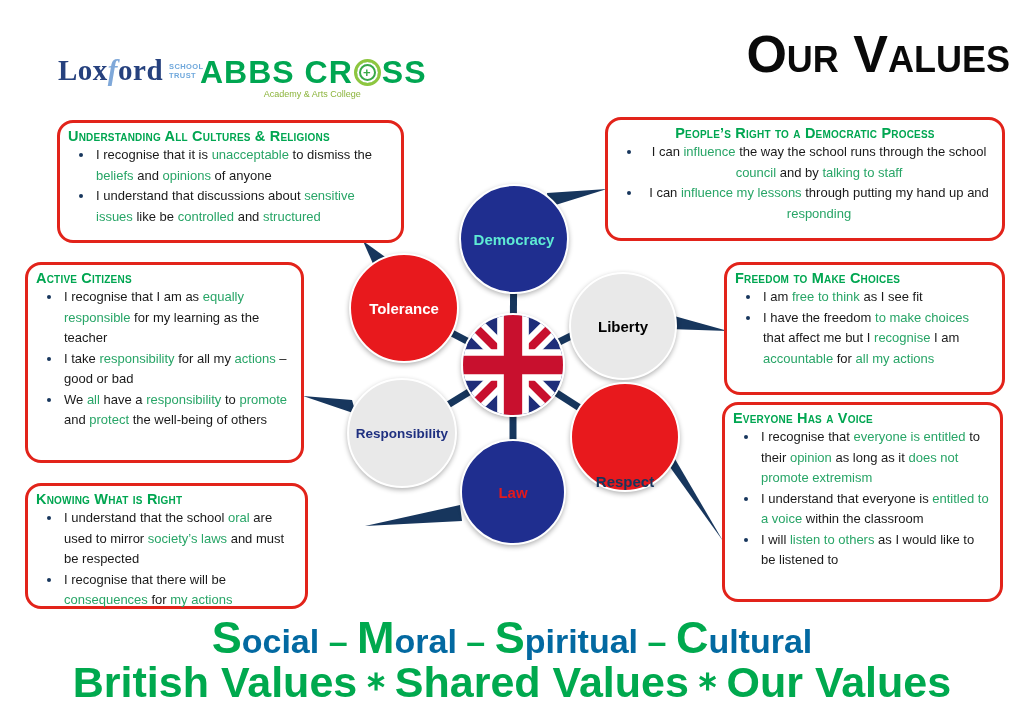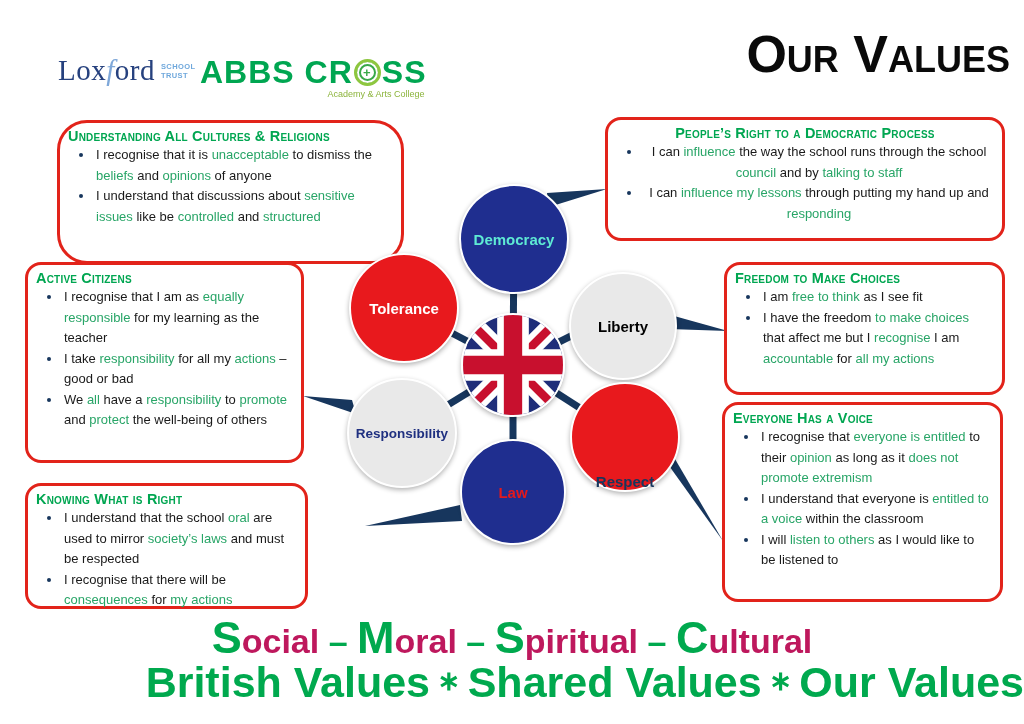--- a/index.html
+++ b/index.html
@@ -10,36 +10,36 @@
     --navy:#17365D;
     --title-black:#0A0A0A;
   }
   html,body{margin:0;padding:0;background:#fff;}
   #poster{
     position:relative;width:1024px;height:724px;background:#fff;overflow:hidden;
     font-family:"Liberation Sans",sans-serif;
   }
   
   #logo-loxford{position:absolute;left:58px;top:54px;display:flex;align-items:center;gap:6px;}
-  .lox-name{font-family:"Liberation Serif",serif;font-size:29px;color:#26417E;letter-spacing:.5px;}
+  .lox-name{font-family:"Liberation Serif",serif;font-size:29px;color:#26417E;letter-spacing:.5px;font-weight:bold;}
   .lox-f{color:#7FA8D9;font-style:italic;}
   .lox-sub{font-size:7.5px;font-weight:bold;color:#6FA8DC;line-height:1.2;letter-spacing:.4px;}
   #logo-abbs{position:absolute;left:200px;top:56px;}
   .abbs-row{display:flex;align-items:center;font-size:32px;font-weight:bold;color:var(--green);letter-spacing:1px;line-height:1;}
   .abbs-ring{display:inline-flex;align-items:center;justify-content:center;width:27px;height:27px;margin:0 1px;
     border-radius:50%;border:3px solid #8DC63F;box-shadow:inset 0 0 0 2px #fff,inset 0 0 0 4px #39A949;
     color:#39A949;font-size:13px;font-weight:bold;box-sizing:border-box;}
-  .abbs-sub{font-size:9px;color:#8CB43C;text-align:right;margin-top:1px;padding-right:2px;}
+  .abbs-sub{font-size:9px;color:#8CB43C;text-align:center;margin-top:1px;padding-right:2px;}
   
   #title{position:absolute;top:24px;right:14px;font-variant:small-caps;font-weight:bold;
     font-size:52px;color:var(--title-black);letter-spacing:0;}
   
   .vbox{position:absolute;background:#fff;border:3px solid var(--box-red);border-radius:16px;
     padding:5px 8px 5px 6px;box-sizing:border-box;z-index:2;}
-  #box-cultures  {left:57px; top:120px;width:347px;height:144px;border-radius:30px;}
+  #box-cultures  {left:57px; top:120px;width:347px;height:123px;}
   #box-democratic{left:605px;top:117px;width:400px;height:124px;text-align:center;}
   #box-active    {left:25px; top:262px;width:279px;height:201px;}
   #box-freedom   {left:724px;top:262px;width:281px;height:133px;}
   #box-voice     {left:722px;top:402px;width:281px;height:200px;}
   #box-knowing   {left:25px; top:483px;width:283px;height:126px;}
   .box-heading{font-variant:small-caps;font-weight:bold;color:var(--green);font-size:14.5px;letter-spacing:.2px;padding-left:2px;}
   .bullets{margin:1px 0 0;padding-left:28px;font-size:13px;line-height:1.58;color:#1A1A1A;}
   .bullets li{padding-left:2px;}
   .bullets li::marker{color:var(--navy);}
   .g{color:var(--text-green);}
@@ -47,23 +47,23 @@
   .circle{position:absolute;border-radius:50%;display:flex;align-items:center;justify-content:center;
     font-weight:bold;font-size:15px;border:2px solid #fff;box-shadow:0 2px 5px rgba(0,0,0,.3);
     z-index:3;box-sizing:border-box;text-align:center;}
   #flag{position:absolute;left:461px;top:313px;width:104px;height:104px;border-radius:50%;
     border:2px solid #fff;box-shadow:0 2px 5px rgba(0,0,0,.3);overflow:hidden;z-index:3;box-sizing:border-box;}
   #flag svg{display:block;width:100%;height:100%;}
   #connectors{position:absolute;left:0;top:0;z-index:1;}
   
   #smsc{position:absolute;left:0;top:612px;width:100%;text-align:center;font-weight:bold;white-space:nowrap;}
   .smsc-lead{color:var(--footer-green);font-size:45px;}
-  .smsc-rest{color:#be185d;font-size:34px;}
+  .smsc-rest{color:#0369a1;font-size:34px;}
   .smsc-sep{color:var(--footer-green);font-size:34px;}
-  #values-line{position:absolute;left:0;top:658px;width:100%;text-align:right;font-weight:bold;
+  #values-line{position:absolute;left:0;top:658px;width:100%;text-align:center;font-weight:bold;
     color:var(--footer-green);font-size:43px;white-space:nowrap;}
   .val-sep{font-size:27px;vertical-align:7px;}
 </style>
 </head>
 <body>
 
 <div id="poster">
 
   <div id="logo-loxford">
     <span class="lox-name"><span>Lox</span><span class="lox-f">f</span><span>ord</span></span>

